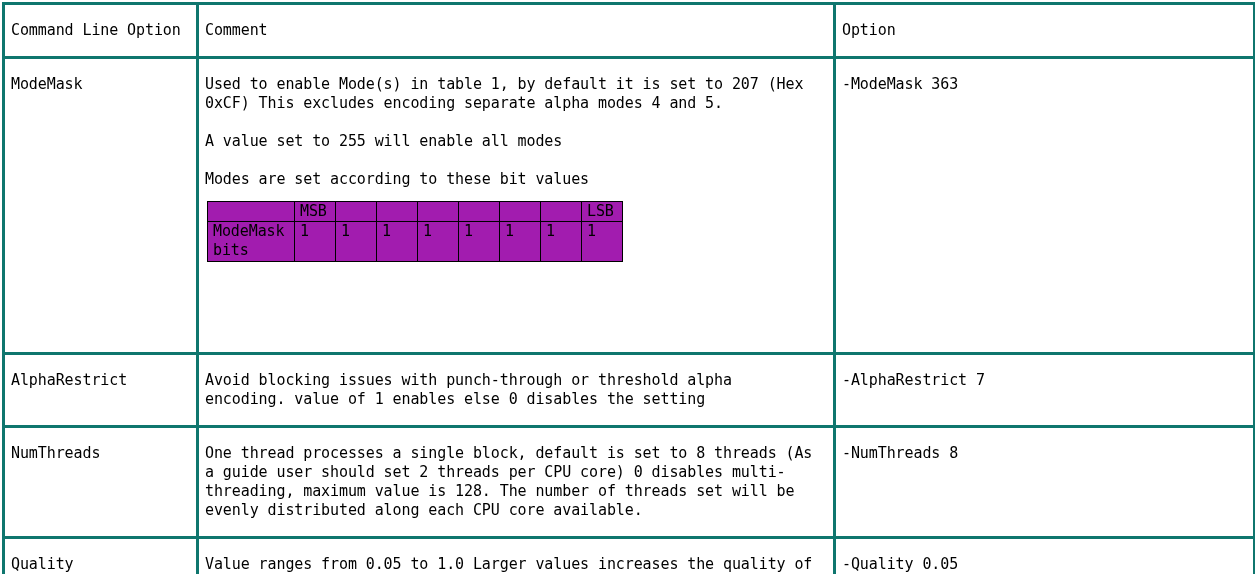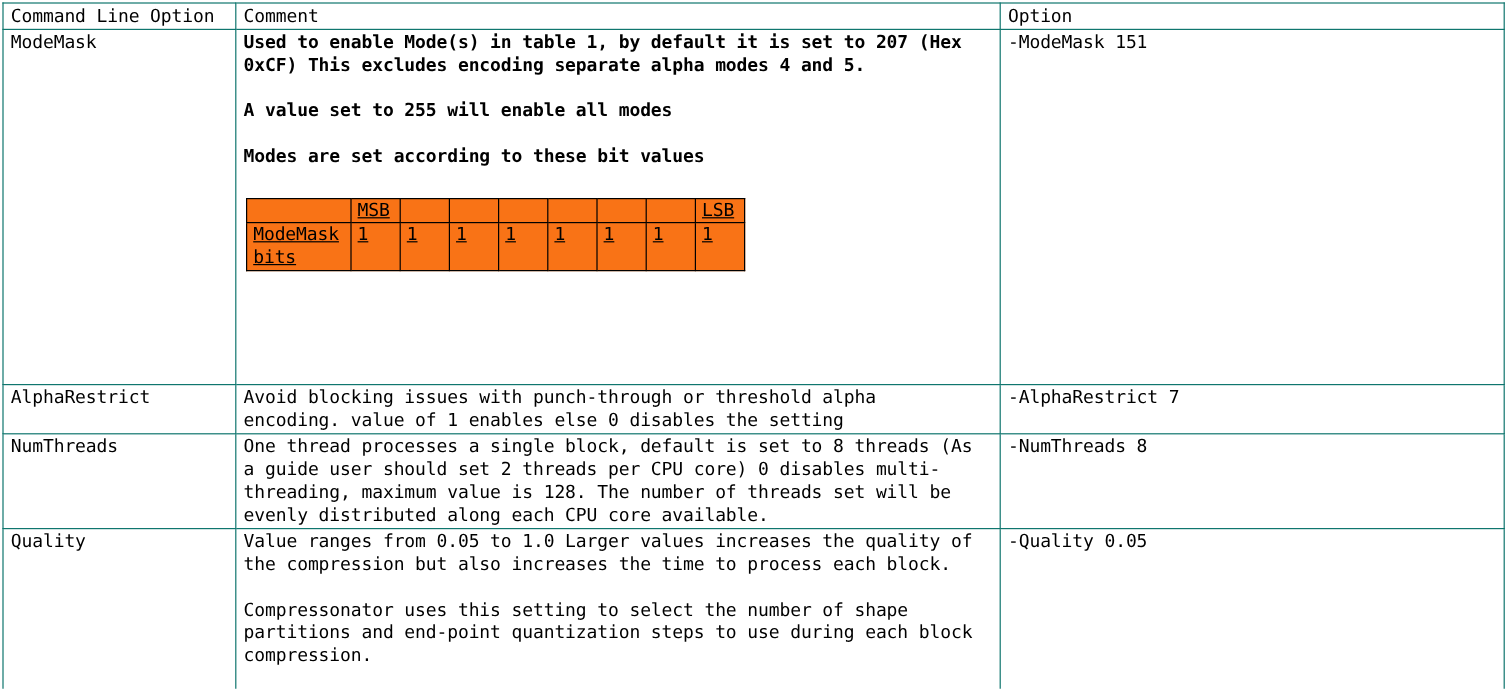--- a/index.html
+++ b/index.html
@@ -19,51 +19,49 @@
   }
   table.main {
     border-collapse: collapse;
     table-layout: fixed;
     width: 1251px;
     margin: 2px 0 0 2px;
     background: #ffffff;
   }
   table.main th,
   table.main td {
-    border: 1px solid #0f766e;
+    border: 3px solid #0f766e;
     vertical-align: top;
-    padding: 1px 6px;
+    padding: 16px 6px;
     text-align: left;
     font-weight: normal;
     overflow: hidden;
   }
   table.main th {
     height: 19px;
   }
   td.opt {
     font-weight: bold;
   }
   .prewrap {
     white-space: pre-wrap;
     word-wrap: break-word;
-    font-weight: bold;
   }
   tr.r-modemask       { height: 296px; }
   tr.r-colourrestrict { height: 39px;  }
   tr.r-alpharestrict  { height: 40px;  }
   tr.r-numthreads     { height: 78px;  }
   tr.r-quality        { height: 136px; }
 
   table.inner {
     border-collapse: collapse;
     table-layout: fixed;
     width: 415px;
-    margin: 25px 0 0 2px;
-    background: #f97316;
-    text-decoration: underline;
+    margin: 12px 0 0 2px;
+    background: #a21caf;
   }
   table.inner td {
     border: 1px solid #000000;
     vertical-align: top;
     padding: 0 5px;
     overflow: hidden;
   }
   tr.ir-head { height: 20px; }
   tr.ir-bits { height: 40px; }
   tr.ir-mode { height: 20px; }
@@ -126,21 +124,21 @@
             <td>1</td>
             <td>1</td>
             <td>1</td>
             <td>1</td>
             <td>1</td>
             <td>1</td>
           </tr>
         </tbody>
           </table>
       </td>
-      <td class="prewrap">-ModeMask 151</td>
+      <td class="prewrap">-ModeMask 363</td>
     </tr>
 
 
     <tr class="r-alpharestrict">
       <td class="opt">AlphaRestrict</td>
       <td class="prewrap">Avoid blocking issues with punch-through or threshold alpha
 encoding. value of 1 enables else 0 disables the setting</td>
       <td class="prewrap">-AlphaRestrict 7</td>
     </tr>
 

